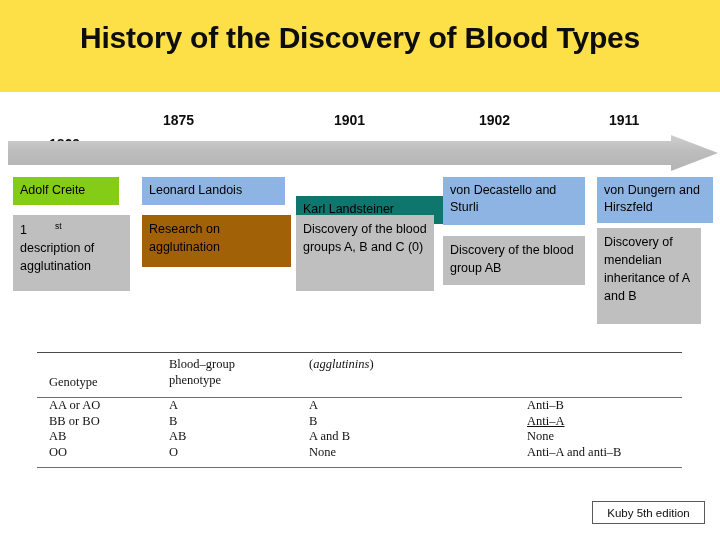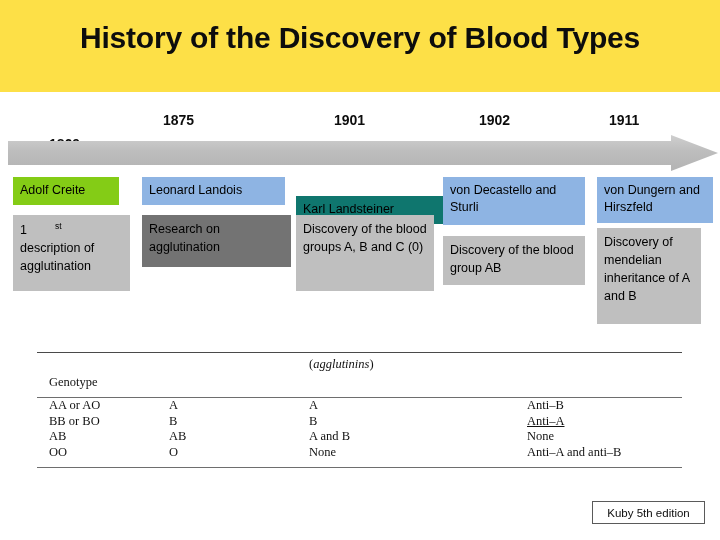--- a/index.html
+++ b/index.html
@@ -169,34 +169,38 @@
       <stop offset="100%" stop-color="#b3b3b3"></stop>
     </linearGradient>
   </defs>
   <polygon points="0,6 663,6 663,0 710,18 663,36 663,30 0,30" fill="url(#arrGrad)"></polygon>
 </svg>
 
 <div id="events-layer">
     <div class="name-box" style="left: 13px; top: 177px; width: 106px; min-height: 28px; background: #84cc16;">Adolf Creite</div>
     <div class="desc-box" style="left: 13px; top: 215px; width: 117px; min-height: 76px; background: rgb(191, 191, 191);"><span>1</span><span class="sup">st</span><span> description of agglutination</span></div>
     <div class="name-box" style="left: 142px; top: 177px; width: 143px; min-height: 28px; background: rgb(142, 180, 227);">Leonard Landois</div>
-    <div class="desc-box" style="left: 142px; top: 215px; width: 149px; min-height: 52px; background: #737373;">Research on agglutination</div>
+    <div class="desc-box" style="left: 142px; top: 215px; width: 149px; min-height: 52px; background: #a16207;">Research on agglutination</div>
     <div class="name-box" style="left: 296px; top: 177px; width: 159px; min-height: 28px; background: #0f766e; margin-top: 19px;">Karl Landsteiner</div>
     <div class="desc-box" style="left: 296px; top: 215px; width: 138px; min-height: 76px; background: rgb(191, 191, 191);">Discovery of the blood groups A, B and C (0)</div>
     <div class="name-box" style="left: 443px; top: 177px; width: 142px; min-height: 48px; background: rgb(142, 180, 227);">von Decastello and Sturli</div>
     <div class="desc-box" style="left: 443px; top: 236px; width: 142px; min-height: 49px; background: rgb(191, 191, 191);">Discovery of the blood group AB</div>
     <div class="name-box" style="left: 597px; top: 177px; width: 116px; min-height: 46px; background: rgb(142, 180, 227);">von Dungern and Hirszfeld</div>
     <div class="desc-box" style="left: 597px; top: 228px; width: 104px; min-height: 96px; background: rgb(191, 191, 191);">Discovery of mendelian inheritance of A and B</div>
   </div>
 
 <div id="blood-table">
   <div class="rule"></div>
   <div id="table-header">
       <div class="th" style="left: 12px; top: 22px;">
         <div>Genotype</div>
+      </div>
+      <div class="th" style="left: 132px; top: 4px;">
+        <div>Blood–group</div>
+        <div>phenotype</div>
       </div>
       <div class="th" style="left: 272px; top: 4px;">
         <div><span>(</span><i>agglutinins</i><span>)</span></div>
       </div>
     </div>
   <div class="rule-thin"></div>
   <div id="table-body">
       <div style="position: absolute; left: 0px; top: 0px; width: 100%; height: 15px;">
         <div class="td" style="left: 12px;">AA or AO</div>
         <div class="td" style="left: 132px;">A</div>

